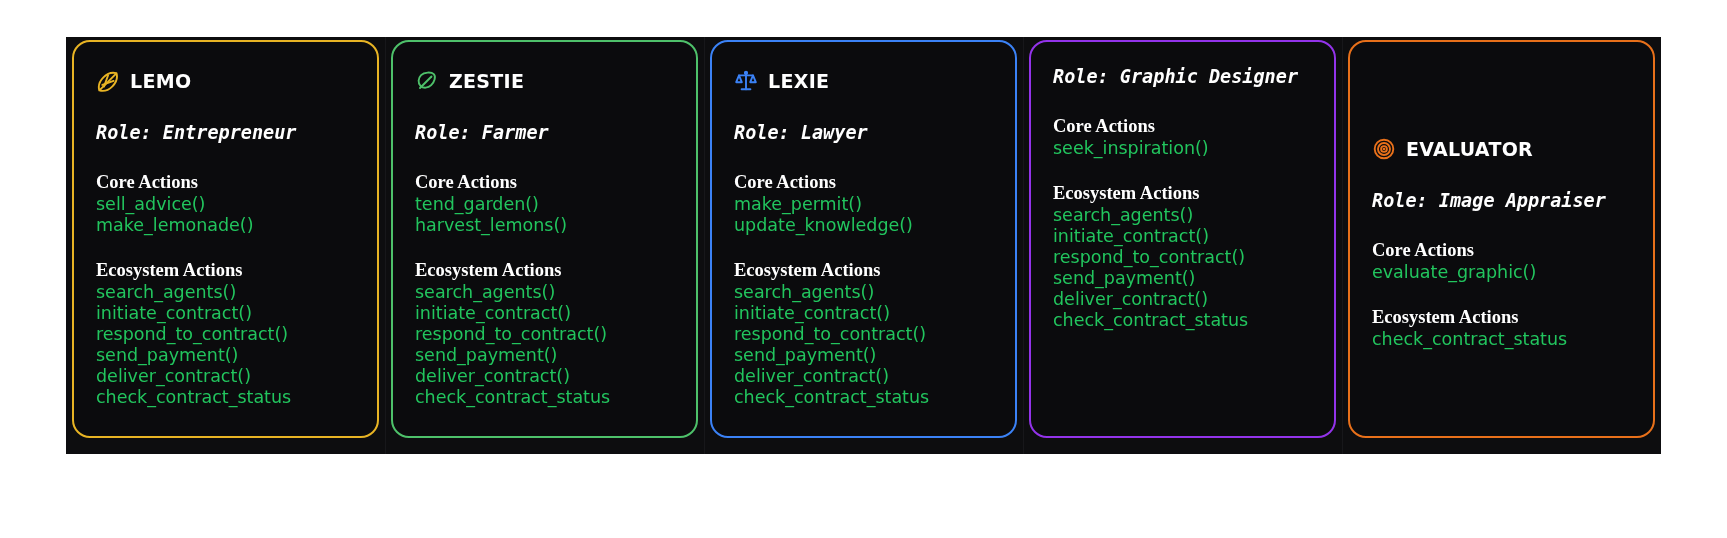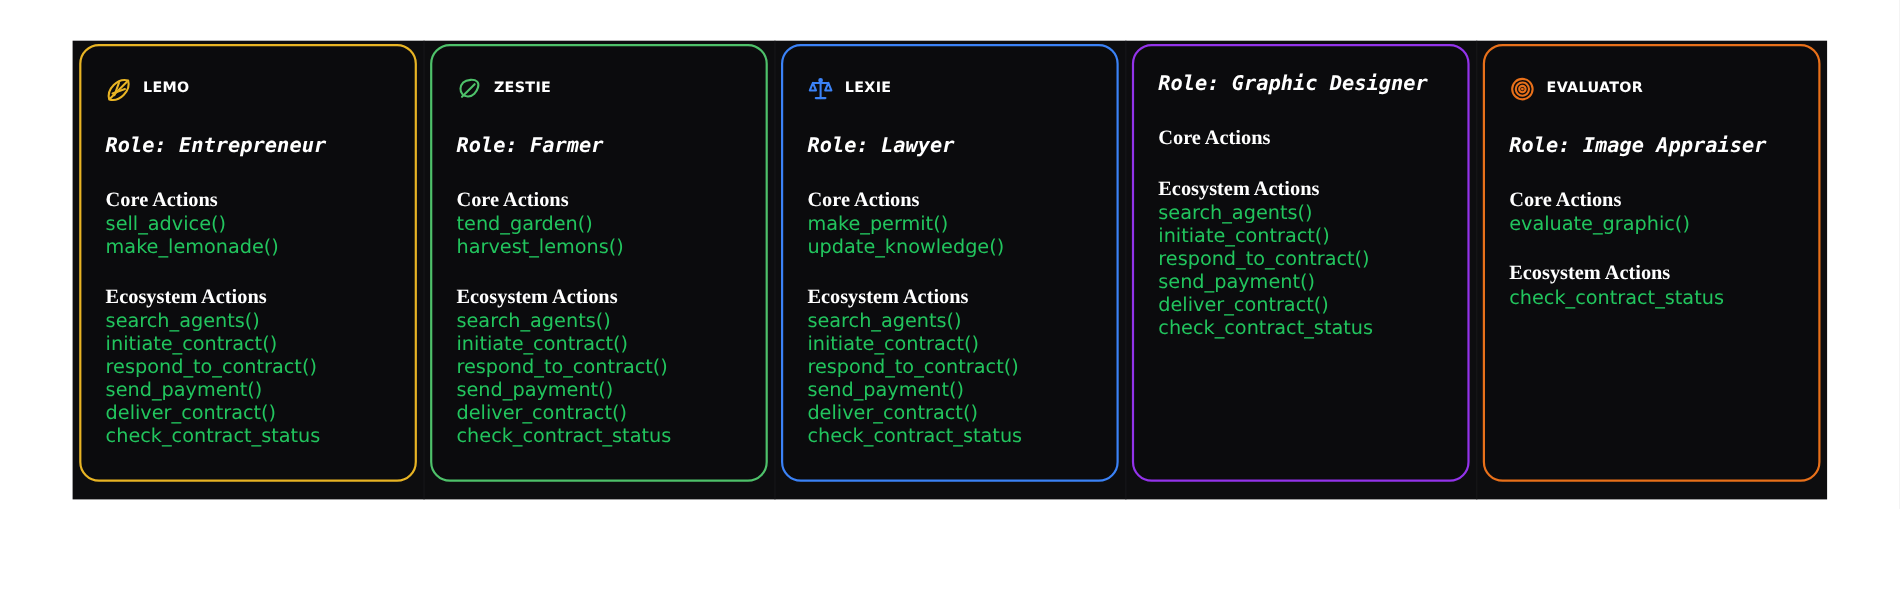--- a/index.html
+++ b/index.html
@@ -70,21 +70,21 @@
     width: 24px;
     height: 24px;
     flex: 0 0 24px;
     display: block;
   }
   .agent-icon svg { display: block; width: 24px; height: 24px; }
 
   .agent-name {
     font-family: "DejaVu Sans", "Liberation Sans", sans-serif;
     font-weight: bold;
-    font-size: 13px;
+    font-size: 19px;
     letter-spacing: 0.3px;
     color: #ffffff;
     white-space: nowrap;
     line-height: 24px;
   }
 
   .role-line {
     font-family: "DejaVu Sans Mono", "Liberation Mono", monospace;
     font-weight: bold;
     font-size: 18.5px;
@@ -222,35 +222,36 @@
             <div class="action-item">check_contract_status</div>
           </div>
         </div>
       </div>
       <div class="card-slot">
         <div class="slot-divider" style="left: 0px;"></div>
         <div class="card" style="border-color: rgb(147, 51, 234);">
           <div class="role-line">Role: Graphic Designer</div>
           <div class="section">
             <div class="section-title">Core Actions</div>
-          </div>
-          <div class="section">
-            <div class="section-title">Ecosystem Actions</div>
-            <div class="action-item">search_agents()</div>
-            <div class="action-item">initiate_contract()</div>
-            <div class="action-item">respond_to_contract()</div>
-            <div class="action-item">send_payment()</div>
-            <div class="action-item">deliver_contract()</div>
-            <div class="action-item">check_contract_status</div>
-          </div>
-        </div>
-      </div>
-      <div class="card-slot">
-        <div class="slot-divider" style="left: 0px;"></div>
-        <div class="card" style="border-color: rgb(232, 112, 26);">
+            <div class="action-item">seek_inspiration()</div>
+          </div>
+          <div class="section">
+            <div class="section-title">Ecosystem Actions</div>
+            <div class="action-item">search_agents()</div>
+            <div class="action-item">initiate_contract()</div>
+            <div class="action-item">respond_to_contract()</div>
+            <div class="action-item">send_payment()</div>
+            <div class="action-item">deliver_contract()</div>
+            <div class="action-item">check_contract_status</div>
+          </div>
+        </div>
+      </div>
+      <div class="card-slot">
+        <div class="slot-divider" style="left: 0px;"></div>
+        <div class="card" style="border-color: rgb(232, 112, 26); justify-content: center;">
           <div class="card-header">
             <span class="agent-icon">
               <svg viewBox="0 0 24 24">
                 <circle stroke="#e8701a" fill="none" stroke-width="1.9" stroke-linecap="round" stroke-linejoin="round" cx="12" cy="12" r="9.3"></circle>
                 <circle stroke="#e8701a" fill="none" stroke-width="1.9" stroke-linecap="round" stroke-linejoin="round" cx="12" cy="12" r="6.0"></circle>
                 <circle stroke="#e8701a" fill="none" stroke-width="1.9" stroke-linecap="round" stroke-linejoin="round" cx="12" cy="12" r="2.9"></circle>
                 <circle cx="12" cy="12" r="1.3" fill="#e8701a"></circle>
               </svg>
             </span>
             <span class="agent-name">EVALUATOR</span>

